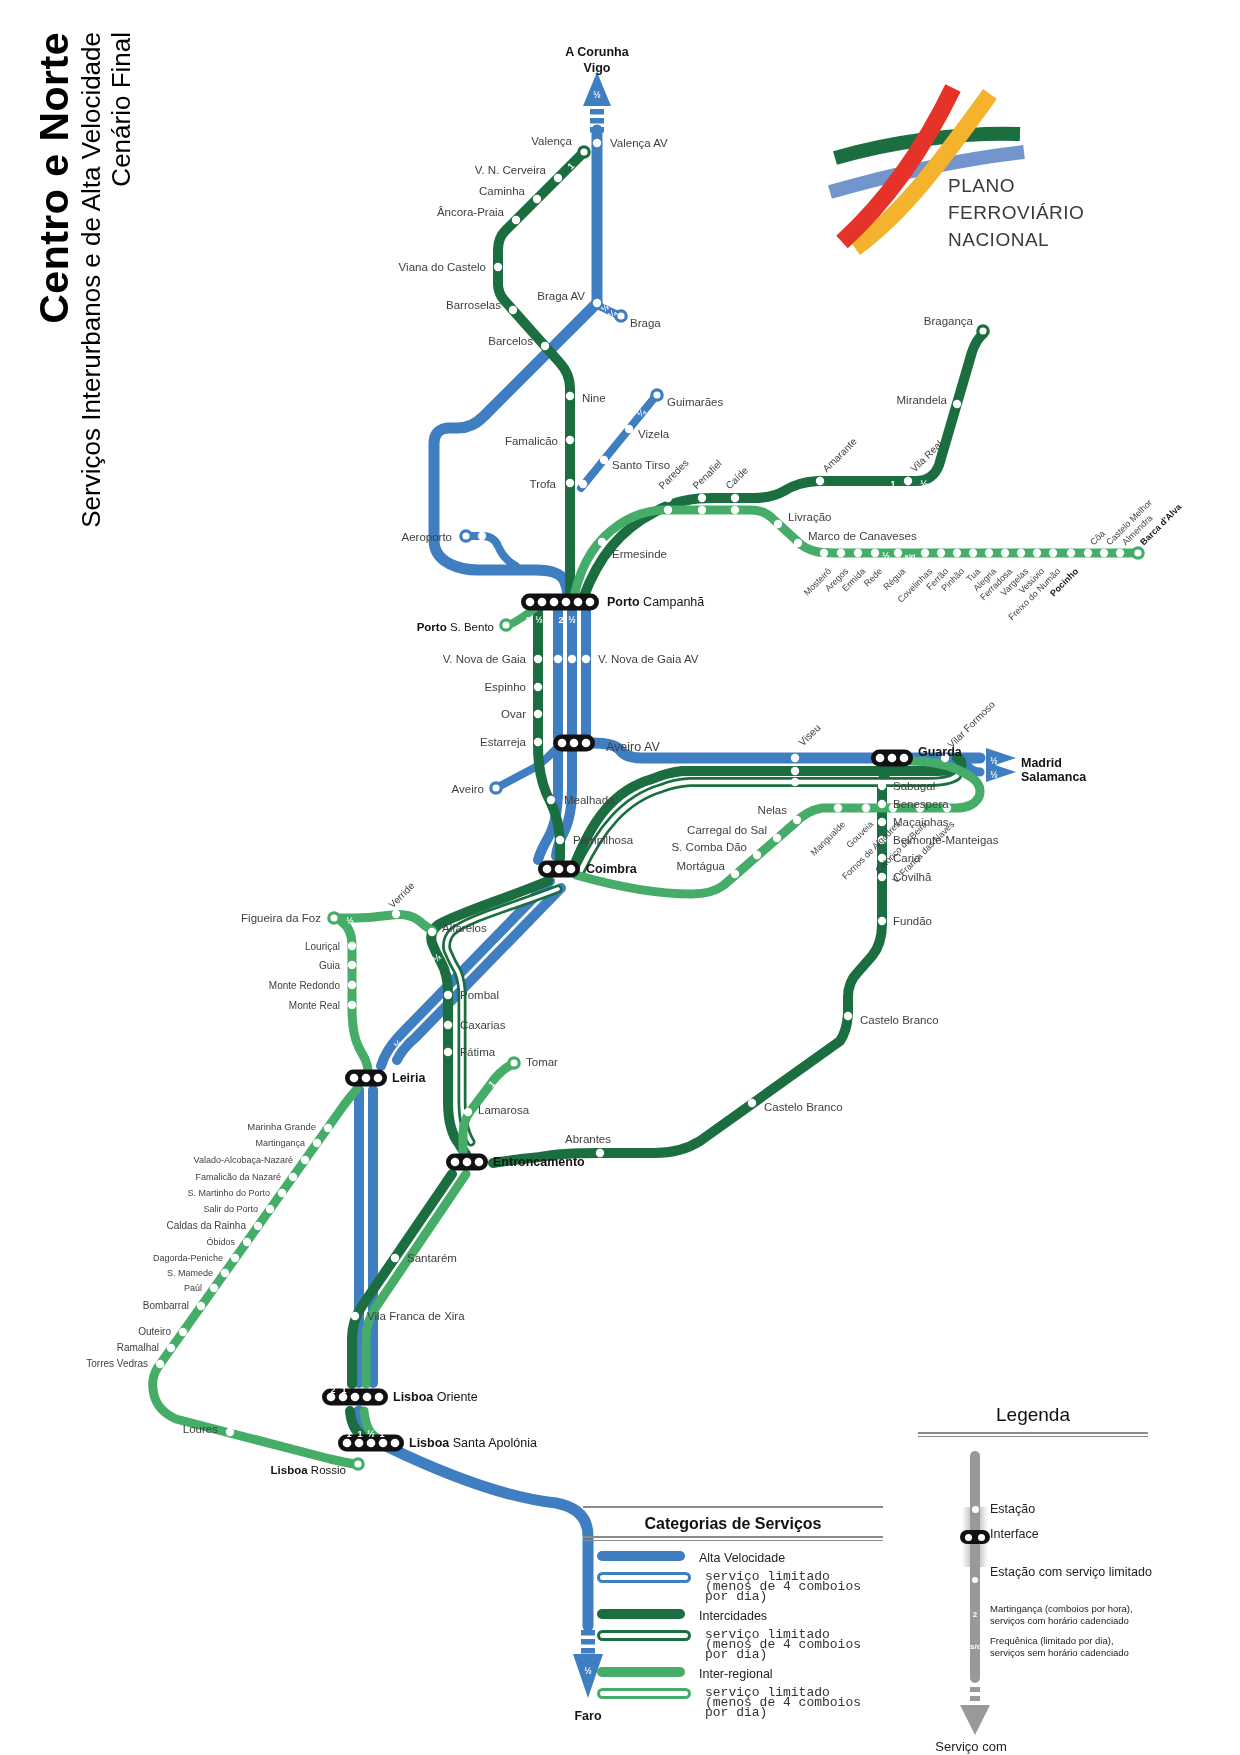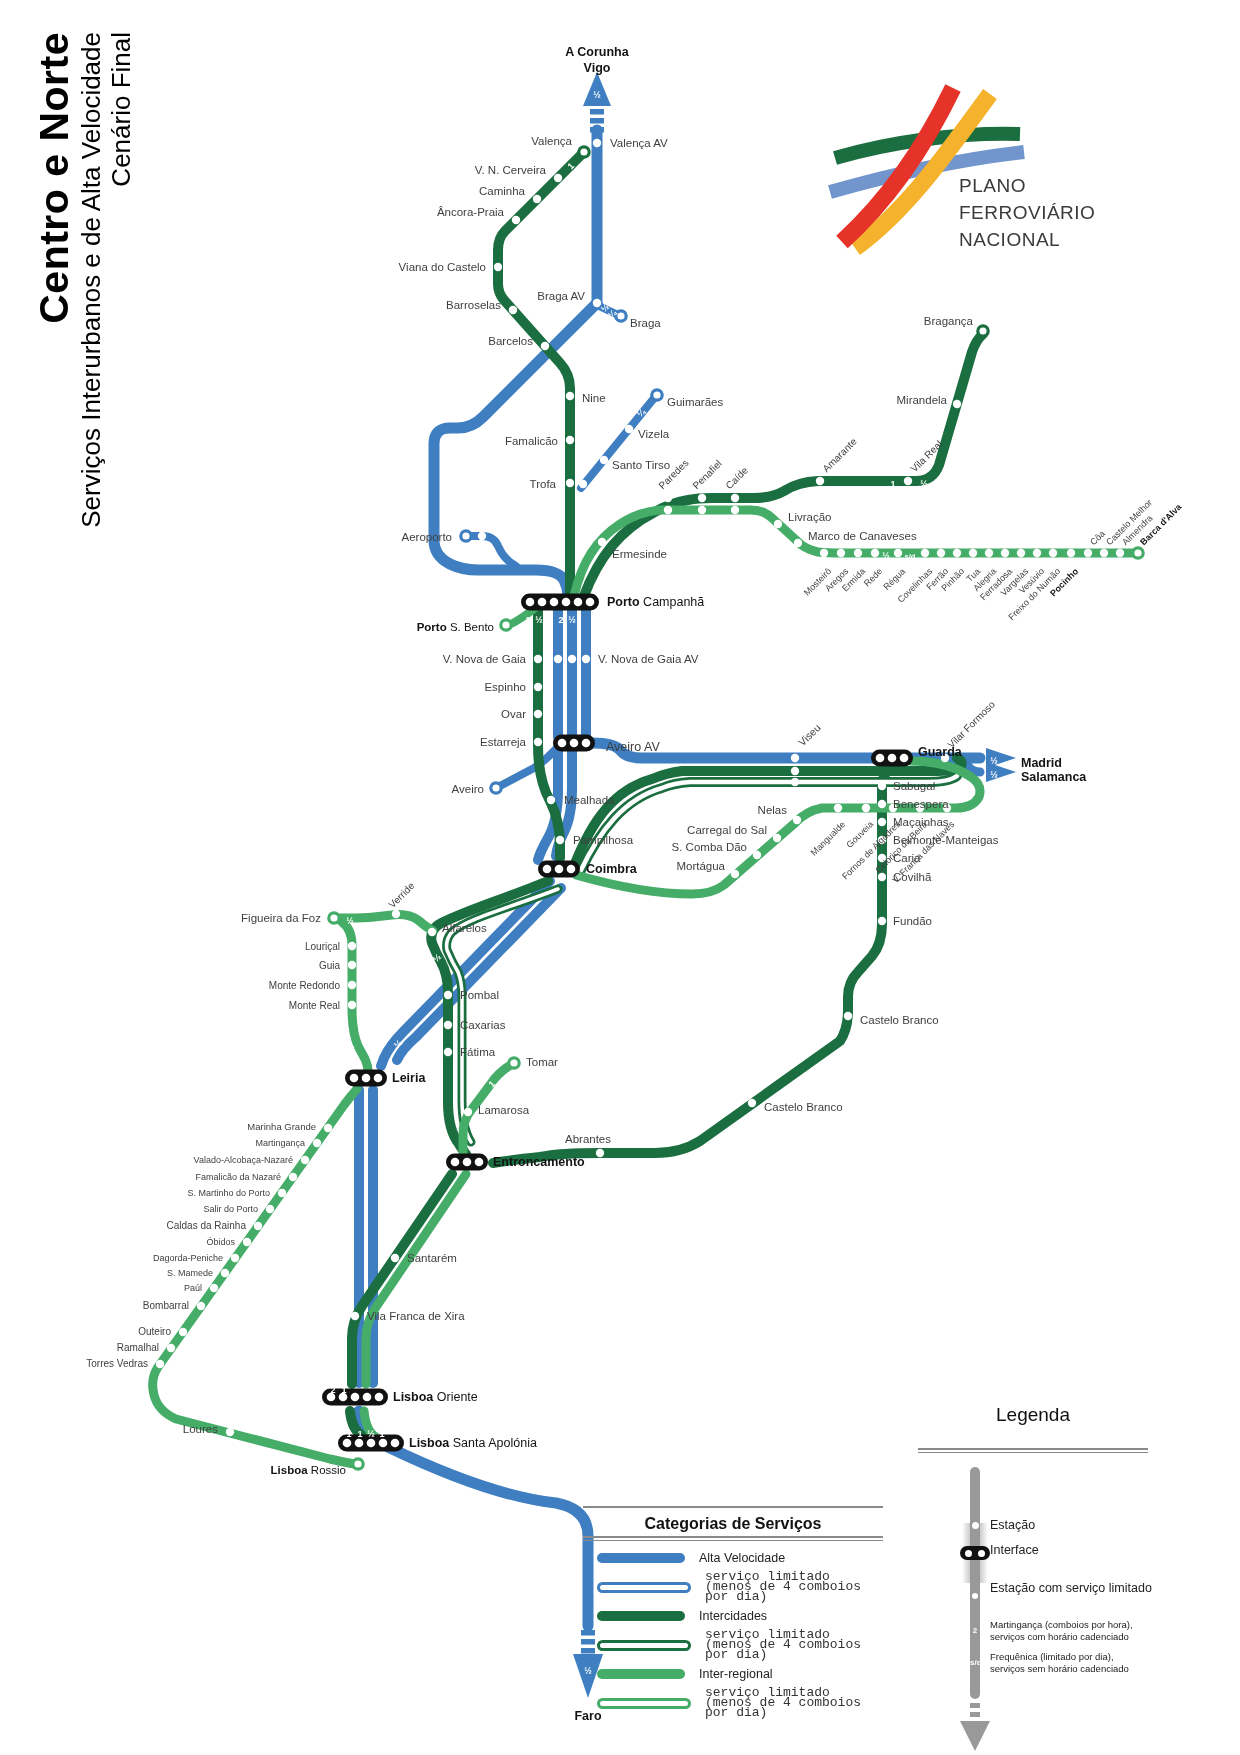--- a/index.html
+++ b/index.html
@@ -9,34 +9,34 @@
   svg text{font-family:"Liberation Sans",sans-serif;}
   
   .vtitle{position:absolute;left:-248px;top:312px;width:690px;height:130px;
           transform:rotate(-90deg);text-align:right;color:#000;}
   .vtitle .t1{font-size:41px;font-weight:bold;line-height:44px;letter-spacing:.5px;}
   .vtitle .t2{font-size:26px;line-height:30px;}
   .vtitle .t3{font-size:26px;line-height:30px;}
   
   .logo{position:absolute;left:820px;top:70px;width:240px;height:190px;}
   .logo .ltxt{position:absolute;left:128px;top:102px;font-size:19px;line-height:27px;
-              color:#3a3a3a;letter-spacing:.5px;margin-left:11px;}
+              color:#3a3a3a;letter-spacing:.5px;}
   
   .cats{position:absolute;left:583px;top:1506px;width:300px;}
   .cats .rule{height:2px;background:#8a8a8a;margin:0 0 4px 0;}
   .cats .title{font-size:16px;font-weight:bold;text-align:center;color:#111;padding:3px 0;}
   .cats .drule{border-top:2px solid #8a8a8a;border-bottom:1px solid #8a8a8a;height:2px;margin-bottom:10px;}
-  .catrow{display:flex;align-items:center;margin:0 0 7px 14px;}
+  .catrow{display:flex;align-items:flex-start;margin:0 0 7px 14px;}
   .sw{width:88px;height:10px;border-radius:6px;flex:none;margin-right:14px;}
   .sw.o{height:5px;border-width:3px;border-style:solid;background:#fff;}
   .catlab{font-size:12.5px;color:#222;}
   .catlab.small{font-size:13px;line-height:10px;color:#333;font-family:Liberation Mono, monospace;}
   
   .leg{position:absolute;left:918px;top:1404px;width:230px;}
-  .leg .title{font-size:19px;text-align:center;color:#111;padding-bottom:22px;}
+  .leg .title{font-size:19px;text-align:center;color:#111;padding-bottom:6px;}
   .leg .drule{border-top:2px solid #8a8a8a;border-bottom:1px solid #8a8a8a;height:2px;}
   .legbody{position:relative;height:310px;}
   .gline{position:absolute;left:52px;top:14px;width:10px;height:232px;background:#999;border-radius:5px;}
   .gfade{position:absolute;left:44px;top:70px;width:26px;height:60px;
          background:linear-gradient(to right,rgba(150,150,150,0) 0%,rgba(150,150,150,.8) 50%,rgba(150,150,150,0) 100%);}
   .legitem{position:absolute;left:72px;font-size:12.5px;color:#222;white-space:nowrap;}
   .legitem.small{font-size:9.5px;line-height:11.5px;}
   .ldot{position:absolute;left:53.5px;width:7px;height:7px;border-radius:50%;background:#fff;}
   .lopen{position:absolute;left:52px;width:8px;height:8px;border-radius:50%;background:#fff;border:2.5px solid #999;box-sizing:border-box;width:10px;height:10px;}
   .lcap{position:absolute;left:42px;width:30px;height:14px;border-radius:7px;background:#111;display:flex;align-items:center;justify-content:space-evenly;}

